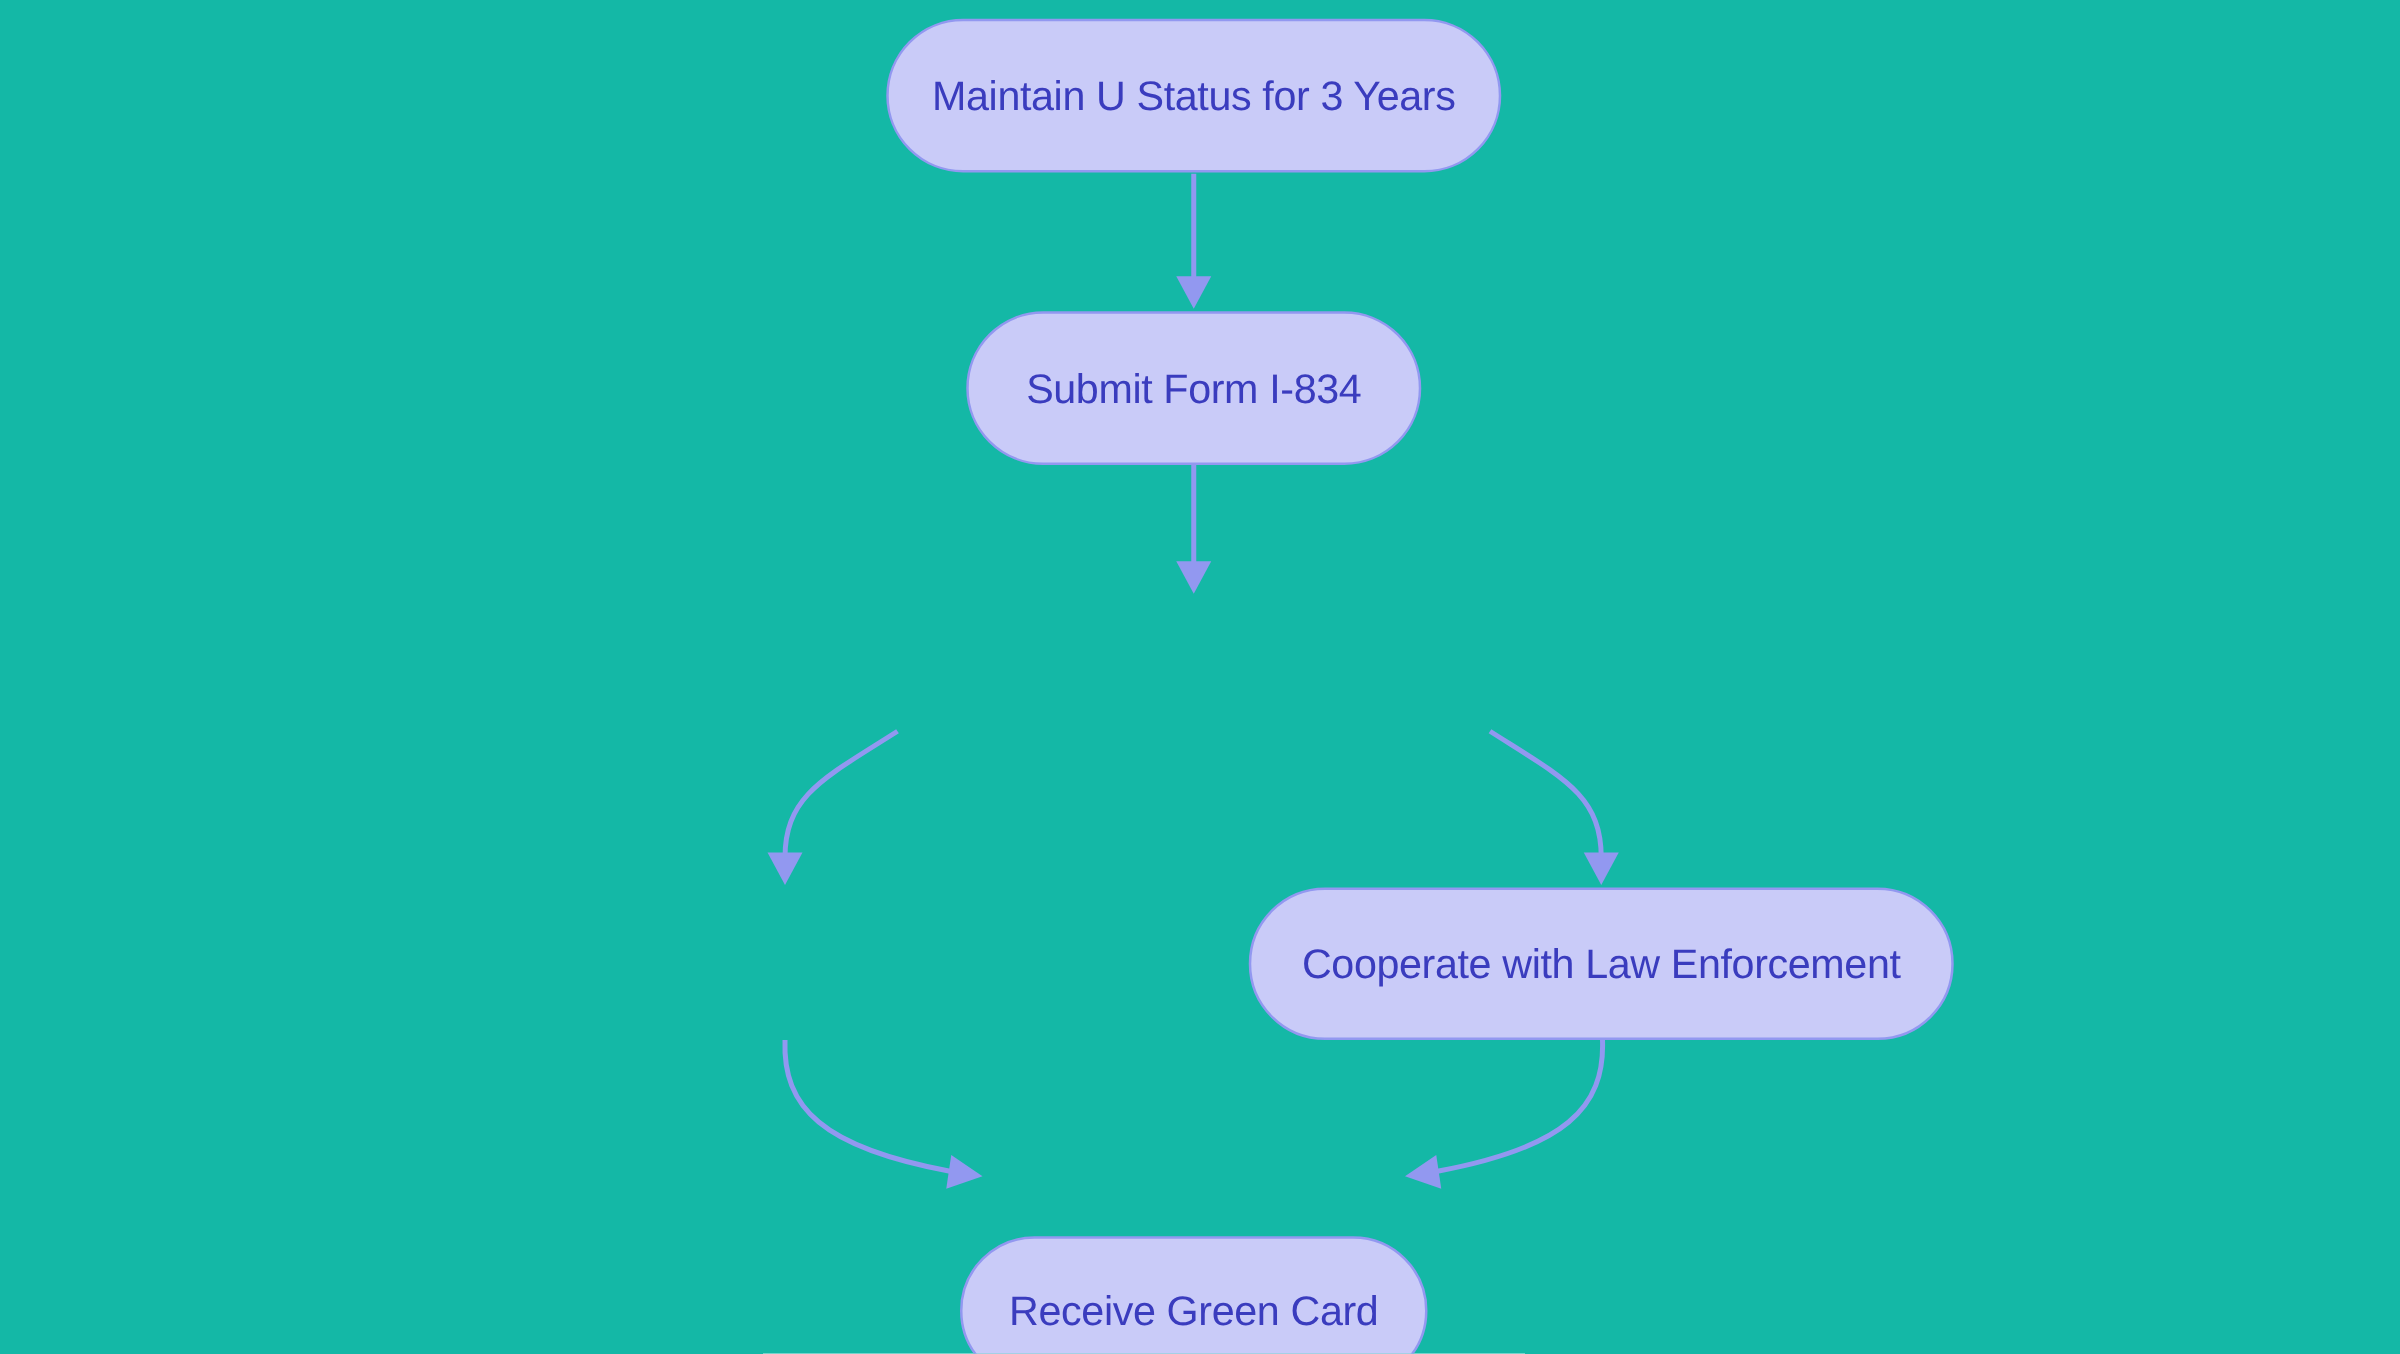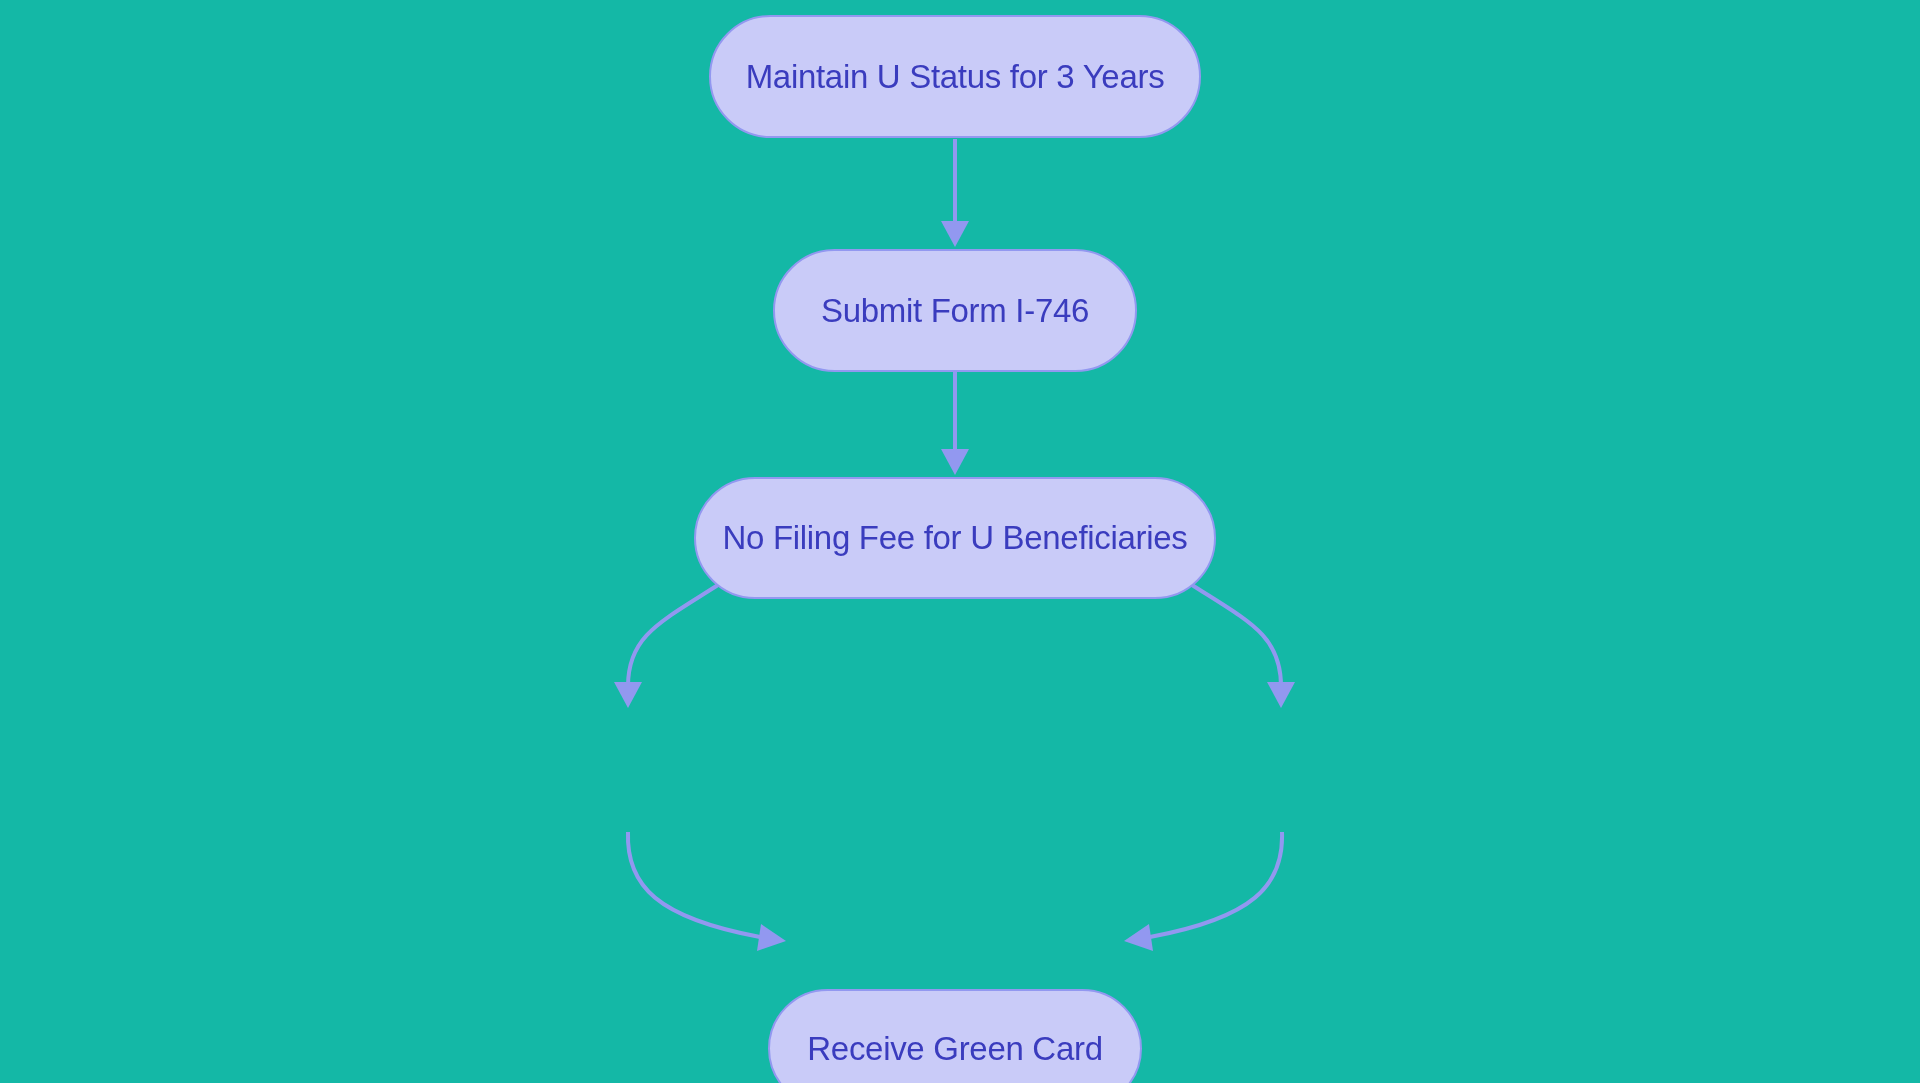--- a/index.html
+++ b/index.html
@@ -90,26 +90,26 @@
       <path class="edge-path" d="M 1282 832 C 1284 886, 1252 918, 1150 937" stroke="#9298f0"></path>
       <polygon class="arrowhead" points="1124,941 1153,951 1149,924" fill="#9298f0"></polygon>
     </g>
   </svg>
 
   <div class="node n1">
     <span>Maintain U Status for 3 Years</span>
   </div>
 
   <div class="node n2">
-    <span>Submit Form I-746</span>
-  </div>
-
-  <div class="node n3">
-    <span>No Filing Fee for U Beneficiaries</span>
+    <span>Submit Form I-834</span>
   </div>
 
 
+
+  <div class="node n5">
+    <span>Cooperate with Law Enforcement</span>
+  </div>
 
   <div class="node n6">
     <span>Receive Green Card</span>
   </div>
 
 </div>
 
 </body></html>

